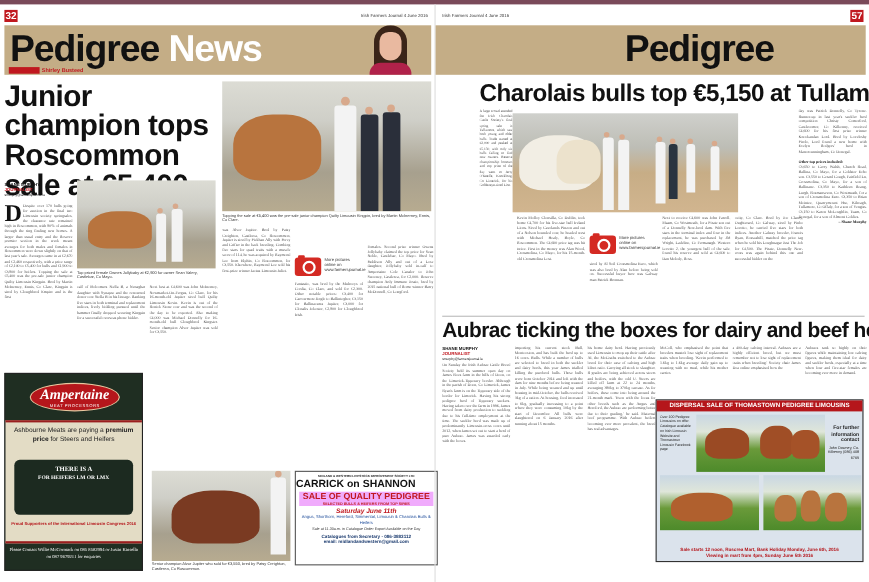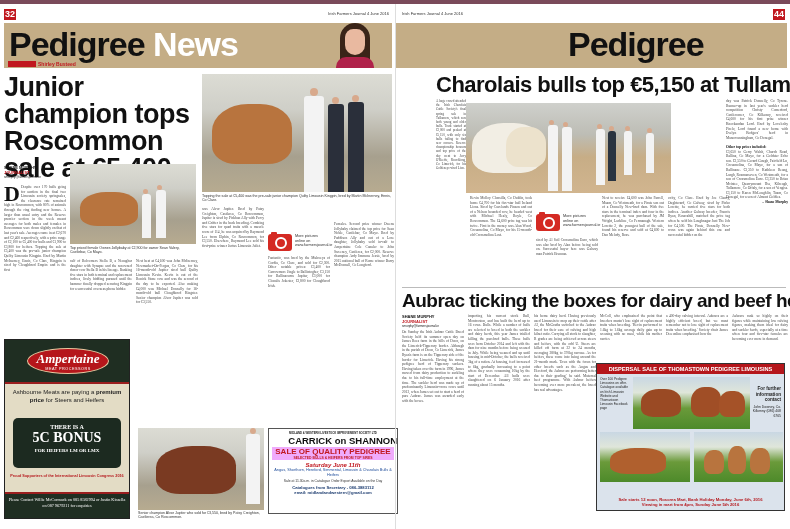--- a/index.html
+++ b/index.html
@@ -60,21 +60,21 @@
   .ash-msg b { display: inline; }
   .ash-box { position: absolute; left: 8px; top: 34px; width: 108px; height: 50px; background: #1c2a20; border-radius: 5px; color: #fff; text-align: center; }
   .ash-box .t1 { font: bold 6px "Liberation Serif", serif; display: block; margin-top: 6px; }
   .ash-box .t2 { font: bold 14px "Liberation Serif", serif; display: block; line-height: 16px; }
   .ash-box .t3 { font: bold 5px "Liberation Serif", serif; display: block; margin-top: 2px; }
   .ash-proud { position: absolute; left: 4px; top: 90px; width: 116px; text-align: center; font: bold 3.8px "Liberation Sans", sans-serif; color: #b5161b; line-height: 4.6px; }
   .ash-contact { position: absolute; left: 2px; top: 157px; width: 120px; text-align: center; font: 4.2px "Liberation Serif", serif; color: #fff; line-height: 6px; }
 
   .ad-carrick { position: absolute; left: 268px; top: 424px; width: 130px; height: 86px; border: 1px solid #555; background: #fff; }
   .car-top { font: bold 2.8px "Liberation Sans", sans-serif; color: #222; text-align: center; margin-top: 2px; }
-  .car-title { font: bold 9.5px "Liberation Sans", sans-serif; color: #111; text-align: right; line-height: 11px; }
+  .car-title { font: bold 9.5px "Liberation Sans", sans-serif; color: #111; text-align: left; line-height: 11px; }
   .car-sale { background: #f0abfc; margin: 1px 3px; text-align: center; }
   .car-sale .a { font: bold 8px "Liberation Sans", sans-serif; color: #c0181f; display: block; line-height: 9px; }
   .car-sale .b { font: bold 3.4px "Liberation Sans", sans-serif; color: #c0181f; display: block; }
   .car-date { font: bold italic 6px "Liberation Sans", sans-serif; color: #c0181f; text-align: center; margin-top: 2px; }
   .car-breeds { font: 3.8px "Liberation Sans", sans-serif; color: #1e4c9a; text-align: center; line-height: 4.6px; }
   .car-cat { font: 3.4px "Liberation Sans", sans-serif; color: #333; text-align: center; line-height: 4.2px; margin-top: 2px; }
   .car-sec { font: bold 4.2px "Liberation Sans", sans-serif; color: #1a3a6e; text-align: center; line-height: 5px; margin-top: 2px; }
 
   .ad-disp { position: absolute; left: 596px; top: 363px; width: 189px; height: 148px; border: 1px solid #333; background: #dbe3ec; }
   .disp-title { height: 10px; background: #b5161b; color: #fff; font: bold 5.6px "Liberation Sans", sans-serif; text-align: center; line-height: 10px; }
@@ -164,21 +164,20 @@
       <span class="l2">MEAT PROCESSORS</span>
     </div>
     <div class="ash-band">
       <div class="ash-msg">
         <span>Ashbourne Meats are paying a</span>
         <b>premium price</b>
         <span>for Steers and Heifers</span>
       </div>
       <div class="ash-box">
         <span class="t1">THERE IS A</span>
-        <span class="t2">5C BONUS</span>
         <span class="t3">FOR HEIFERS LM OR LMX</span>
       </div>
       <div class="ash-proud">Proud Supporters of the International Limousin Congress 2016</div>
     </div>
     <div class="ash-contact">Please Contact Willie McCormack on 085 8582994 or Justin Kinsella on 087 9679211 for enquiries</div>
   </div>
 
   <div class="photo barn" style="left:138px; top:424px; width:126px; height:82px;">
     <div class="cow" style="left:18px; top:18px; width:80px; height:48px; background:#7a3a22;"></div>
     <div class="person" style="left:108px; top:6px; width:14px; height:70px;">
@@ -198,21 +197,21 @@
     <div class="car-breeds">Angus, Shorthorn, Hereford, Simmental, Limousin &amp; Charolais Bulls &amp; Heifers</div>
     <div class="car-cat">Sale at 11.30a.m. in Catalogue Order Export Available on the Day</div>
     <div class="car-sec">
       <span>Catalogues from Secretary - 086-3883112</span><br>
       <span>email: midlandandwestern@gmail.com</span>
     </div>
   </div>
 </div>
 
 <div class="page page-right">
-  <div class="folio" style="right:5px;">44</div>
+  <div class="folio" style="right:5px;">57</div>
   <div class="dateline" style="left:6px;">Irish Farmers Journal 4 June 2016</div>
 
   <div class="masthead mh-right">
     <div class="mh-title" style="left:172px;">
       <span class="p">Pedigree</span>
       <span class="n">News</span>
     </div>
   </div>
 
   <div class="headline h2" style="left:40px; top:70px; width:350px; white-space:nowrap;">Charolais bulls top €5,150 at Tullamore</div>

